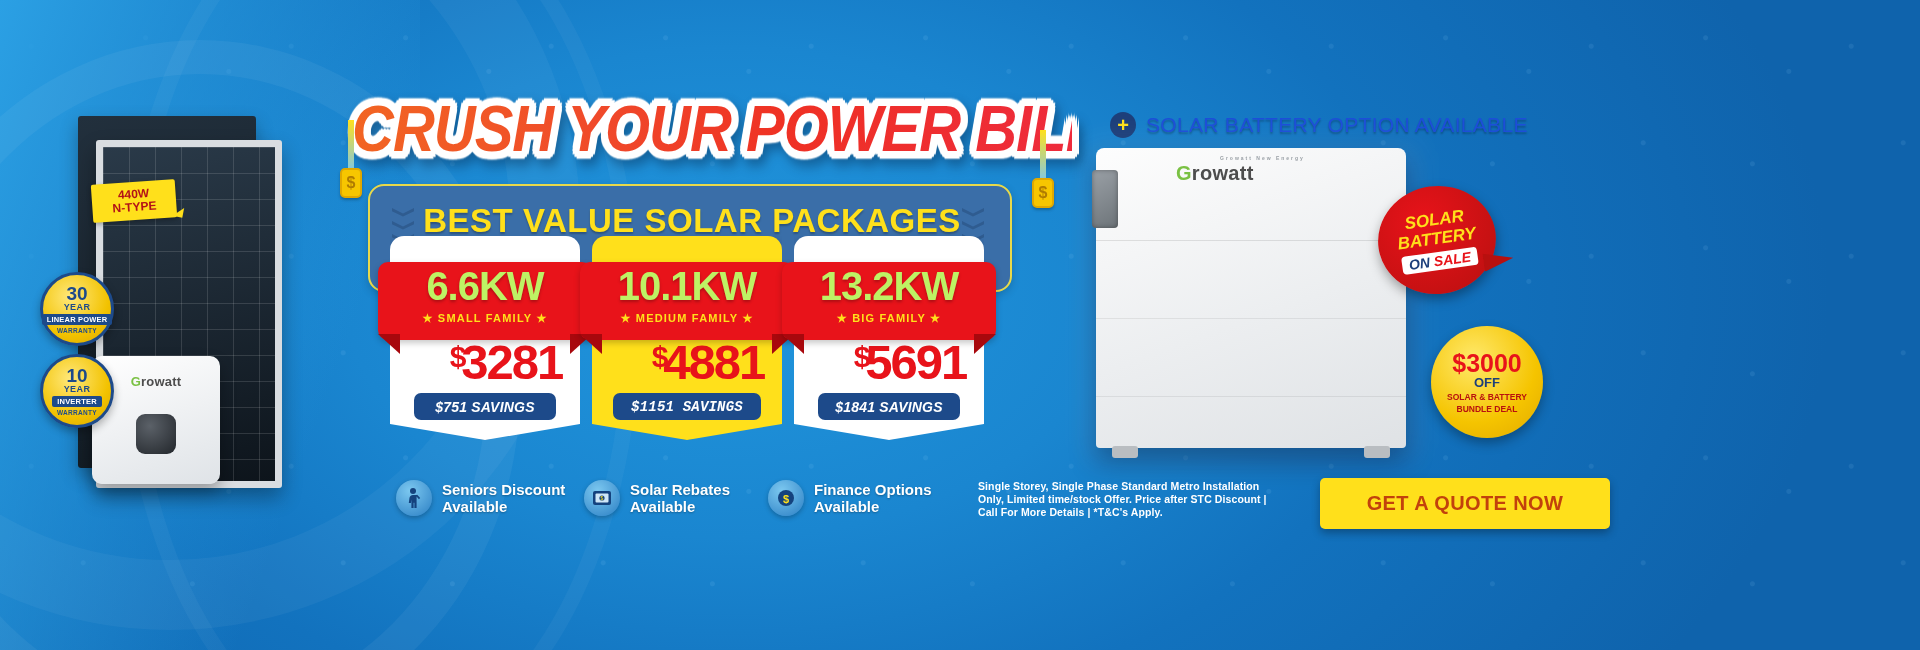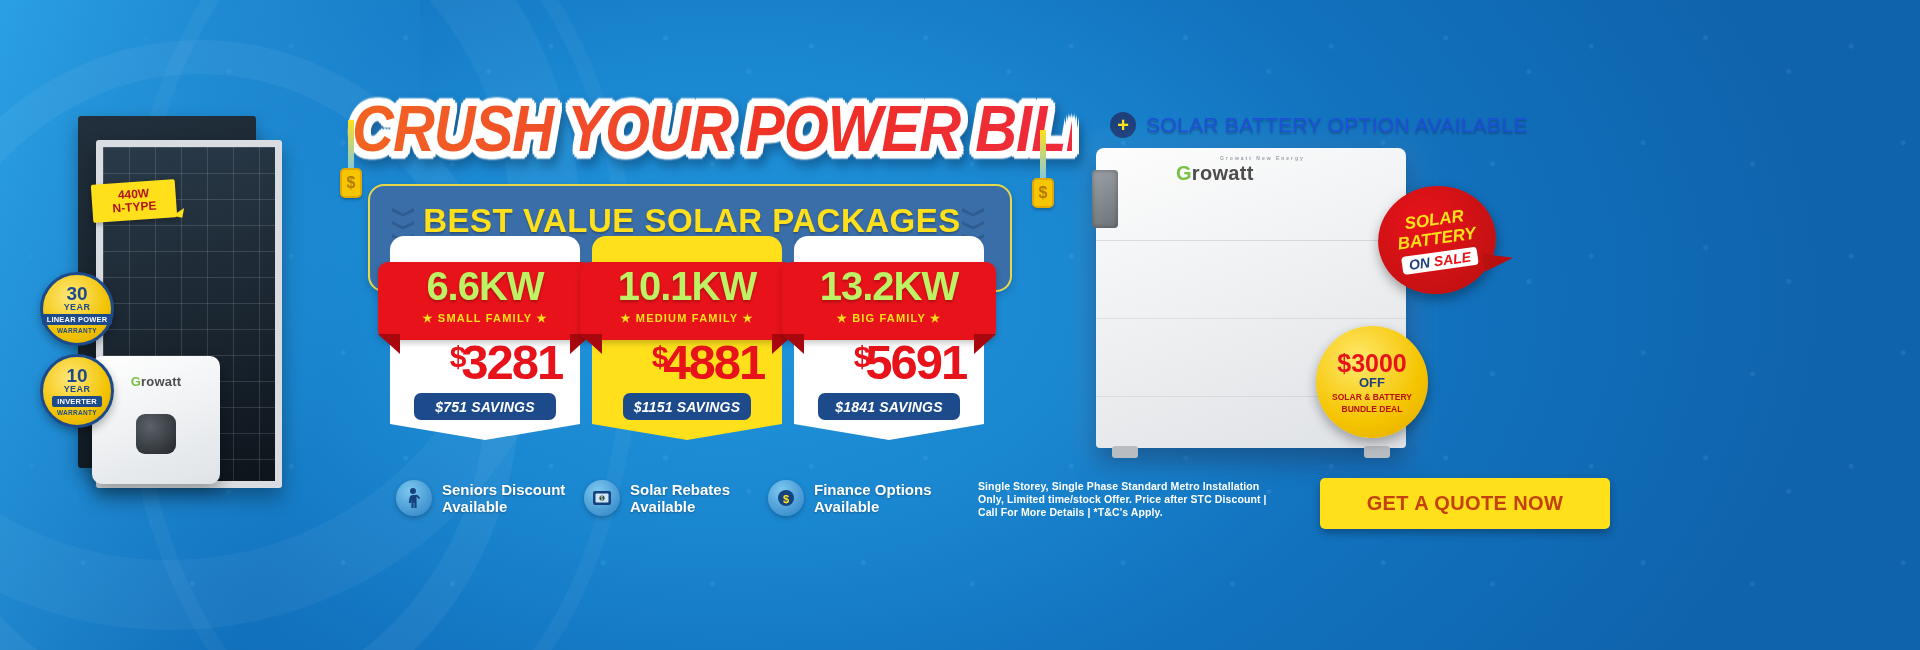--- a/index.html
+++ b/index.html
@@ -91,21 +91,21 @@
     color:#123a75;position:relative;display:block;}
   .was .wlabel{font-size:13px;}
   .strike{position:absolute;left:50%;top:52%;transform:translateX(-50%) rotate(-7deg);
     width:86px;height:3px;background:#ee2b2b;border-radius:2px;}
   .price{text-align:center;color:#e8131a;font-size:49px;font-weight:bold;
     line-height:54px;letter-spacing:-2px;margin-left:42px;}
   .price .cur{font-size:30px;vertical-align:12px;margin-right:-3px;}
   .save{margin:4px auto 0;width:142px;height:27px;border-radius:7px;background:#1d4a8a;
     color:#fff;font-size:14px;font-weight:bold;font-style:italic;
     display:flex;align-items:center;justify-content:center;letter-spacing:.2px;}
-  .card.yellow .save{width:128px;}
+  .card.yellow .save{width:148px;font-family:Liberation Mono, monospace;}
 
   
   .panel-back{position:absolute;left:78px;top:116px;width:178px;height:352px;
     background:linear-gradient(160deg,#22303d,#111a22);border-radius:3px;
     box-shadow:0 8px 18px rgba(0,0,0,.3);}
   .panel-front{position:absolute;left:96px;top:140px;width:186px;height:348px;
     background:linear-gradient(165deg,#2a3a49,#0d141b);border-radius:3px;
     border:7px solid #d9dde1;box-shadow:0 10px 20px rgba(0,0,0,.32);overflow:hidden;}
   .cells{position:absolute;inset:0;
     background-image:linear-gradient(to right,rgba(255,255,255,.13) 1px,transparent 1px),
@@ -168,21 +168,21 @@
     box-shadow:0 5px 12px rgba(0,0,0,.35);transform:rotate(-8deg);
     display:flex;flex-direction:column;align-items:center;justify-content:center;}
   .badge-sale .l1{color:#ffe01b;font-size:17px;font-weight:bold;font-style:italic;line-height:19px;}
   .badge-sale .l2{color:#ffe01b;font-size:17px;font-weight:bold;font-style:italic;line-height:19px;}
   .onsale{margin-top:4px;background:#fff;border-radius:4px;padding:1px 7px;
     font-size:14px;font-weight:bold;font-style:italic;color:#1d3f7a;white-space:nowrap;}
   .onsale em{color:#e8131a;font-style:italic;}
   .sale-tail{position:absolute;right:-14px;bottom:16px;width:30px;height:18px;background:#b8100f;
     clip-path:polygon(0 0,100% 45%,0 100%);}
 
-  .badge-3000{position:absolute;left:1316px;top:326px;width:112px;height:112px;border-radius:50%;
+  .badge-3000{position:absolute;left:1431px;top:326px;width:112px;height:112px;border-radius:50%;
     background:radial-gradient(circle at 38% 30%,#ffe96b,#f5c400 60%,#e0a800 100%);
     box-shadow:0 5px 12px rgba(0,0,0,.32);display:flex;flex-direction:column;
     align-items:center;justify-content:center;text-align:center;}
   .badge-3000 .amt{color:#e8131a;font-size:25px;font-weight:bold;line-height:25px;}
   .badge-3000 .off{color:#1d3f7a;font-size:13px;font-weight:bold;line-height:14px;}
   .badge-3000 .sub{color:#b8100f;font-size:8.5px;font-weight:bold;line-height:10px;margin-top:2px;}
 
   
   .feat{position:absolute;display:flex;align-items:center;gap:10px;}
   .feat .ic{width:36px;height:36px;border-radius:50%;

